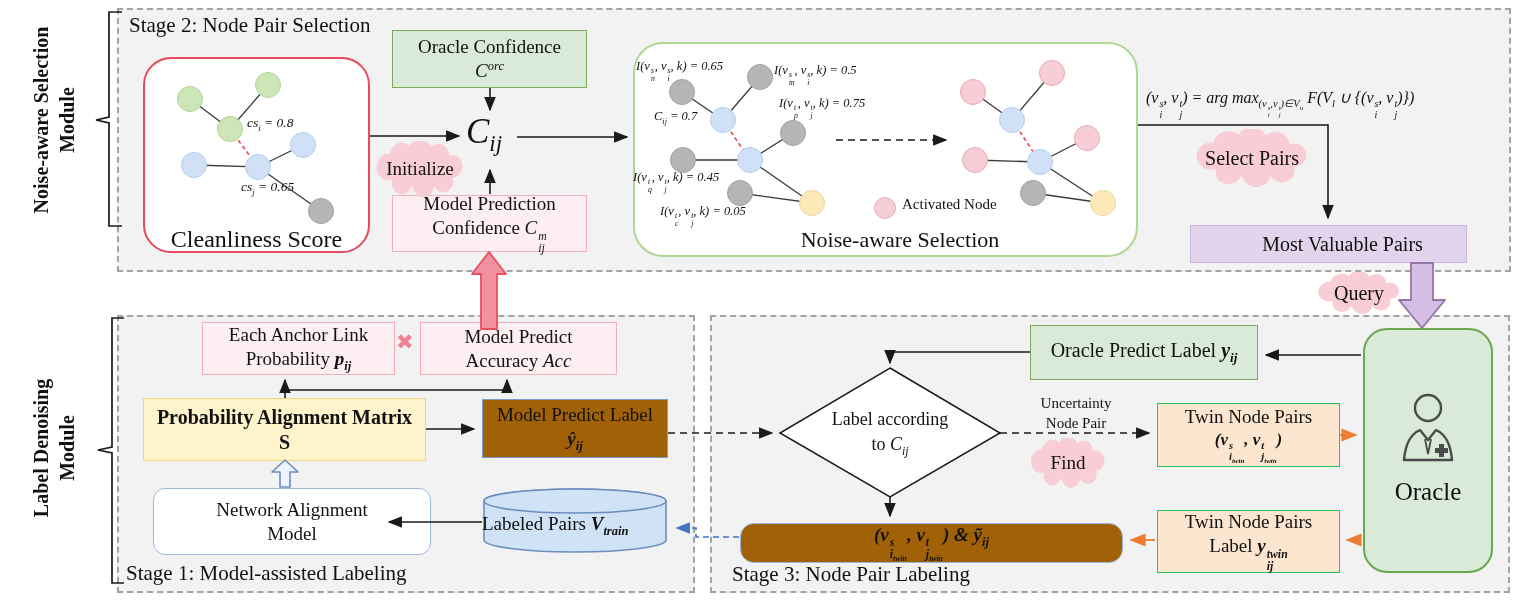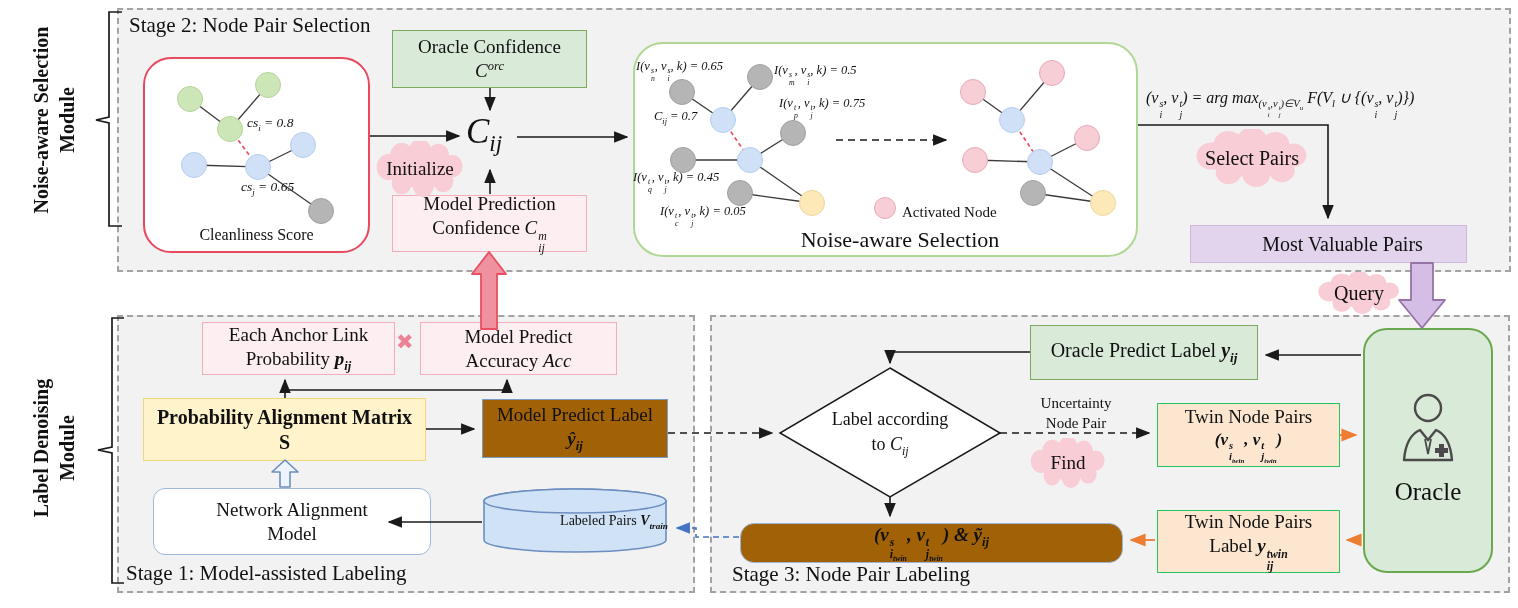--- a/index.html
+++ b/index.html
@@ -10,21 +10,21 @@
   .stage-title{position:absolute;font-size:21px;z-index:2;}
   .box{position:absolute;display:flex;flex-direction:column;align-items:center;justify-content:center;
        text-align:center;box-sizing:border-box;line-height:1.25;z-index:2;font-size:19px;}
   .green{background:#d9ead8;border:1.6px solid #7cab5e;}
   .pinkb{background:#fdeef1;border:1.6px solid #f3aebc;}
   .yellowb{background:#fff3cc;border:1.6px solid #f0d87a;}
   .blueb{background:#a16207;border:1.6px solid #7a9cc6;}
   .purpleb{background:#e2d4ec;border:1px solid #cdb9de;padding-left:28px;}
   .orangeb{background:#fce6cf;border:1px solid #22c55e;}
   .whiteb{background:#ffffff;}
-  .cap{position:absolute;text-align:center;font-size:16px;z-index:4;}
+  .cap{position:absolute;text-align:center;font-size:24px;z-index:4;}
   .math{font-style:italic;}
   .mb{font-weight:bold;font-style:italic;}
   .math sub,.math sup{font-size:0.66em;}
   .ss{display:inline-flex;flex-direction:column;align-items:flex-start;font-size:0.62em;
       line-height:1.02;vertical-align:-0.45em;margin-left:1px;}
   .ss span{display:block;}
   .node{position:absolute;width:26px;height:26px;border-radius:50%;box-sizing:border-box;z-index:4;}
   .n-green{background:#cde6b8;border:1px solid #b2d597;}
   .n-blue{background:#cfe0f7;border:1px solid #b4cdf0;}
   .n-gray{background:#b5b5b5;border:1px solid #a0a0a0;}
@@ -117,21 +117,21 @@
       </span>, k) = 0.45</div>
   <div class="glabel math" style="left:660px;top:204px;">I(v<span class="ss">
         <span>t</span>
         <span>c</span>
       </span>, v<span class="ss">
         <span>t</span>
         <span>j</span>
       </span>, k) = 0.05</div>
 
   <div class="node n-pink" style="left:874px;top:197px;width:22px;height:22px;"></div>
-  <div class="glabel" style="left:902px;top:204px;font-size:15px;">Activated Node</div>
+  <div class="glabel" style="left:902px;top:196px;font-size:15px;">Activated Node</div>
 
   <div class="abs math" style="left:1146px;top:88px;width:366px;font-size:16px;text-align:left;z-index:4;">(v<span class="ss">
         <span>s</span>
         <span>i</span>
       </span>, v<span class="ss">
         <span>t</span>
         <span>j</span>
       </span>) = arg max<sub>(v<span class="ss">
           <span>s</span>
           <span>i</span>
@@ -174,21 +174,21 @@
   <div class="box blueb" style="left:482px;top:399px;width:186px;height:59px;">
     <div>Model Predict Label</div>
     <div class="math mb">ŷ<sub>ij</sub></div>
   </div>
 
   <div class="abs" style="left:482px;top:487px;width:186px;height:67px;z-index:2;">
     <svg width="186" height="67" viewBox="0 0 186 67">
       <path d="M2,14 A91,12 0 0 1 184,14 L184,53 A91,12 0 0 1 2,53 Z" fill="#cfe2f6" stroke="#6c8ebf" stroke-width="1.6"></path>
       <ellipse cx="93" cy="14" rx="91" ry="12" fill="#cfe2f6" stroke="#6c8ebf" stroke-width="1.6"></ellipse>
     </svg>
-    <div class="abs" style="left:0;top:26px;width:186px;text-align:right;font-size:14px;">
+    <div class="abs" style="left:0;top:26px;width:186px;text-align:left;font-size:19px;">
       <span>Labeled Pairs </span><span class="math mb">V<sub>train</sub></span>
     </div>
   </div>
 
   <div class="abs" style="left:800px;top:407px;width:180px;text-align:center;font-size:18px;z-index:4;line-height:1.4;">
     <div>Label according</div>
     <div>
       <span>to </span><span class="math">C<sub>ij</sub></span>
     </div>
   </div>

